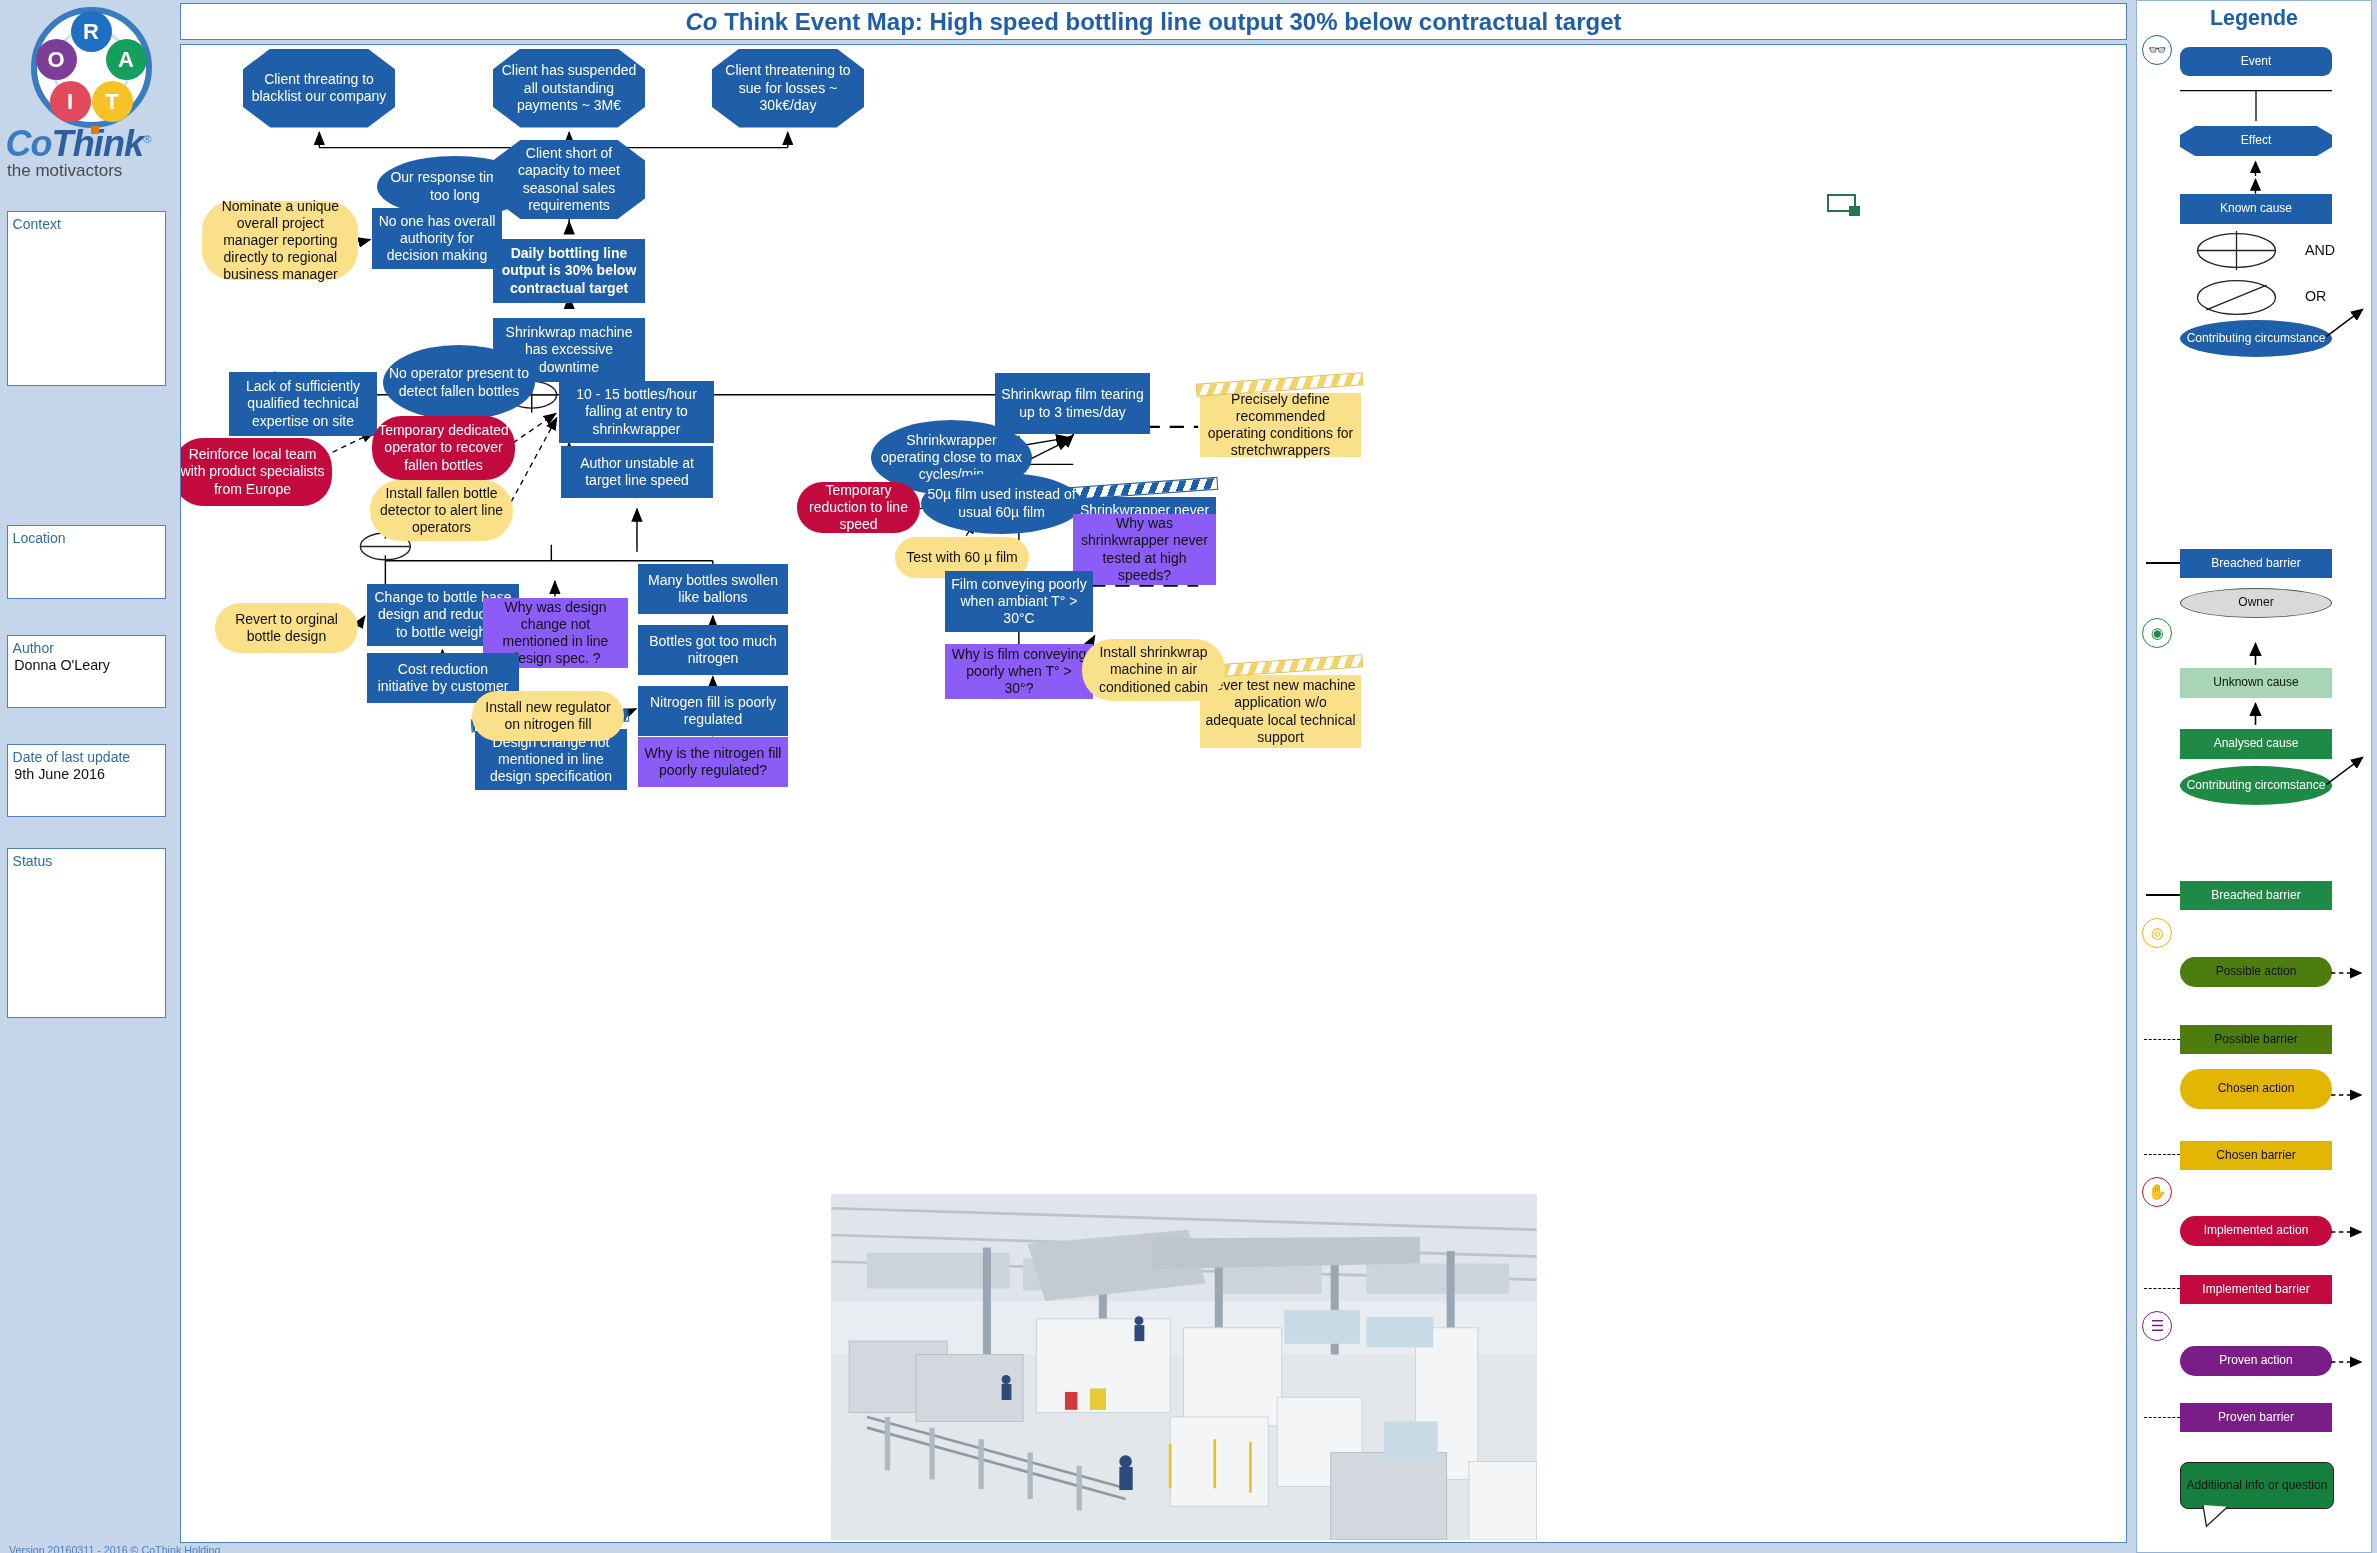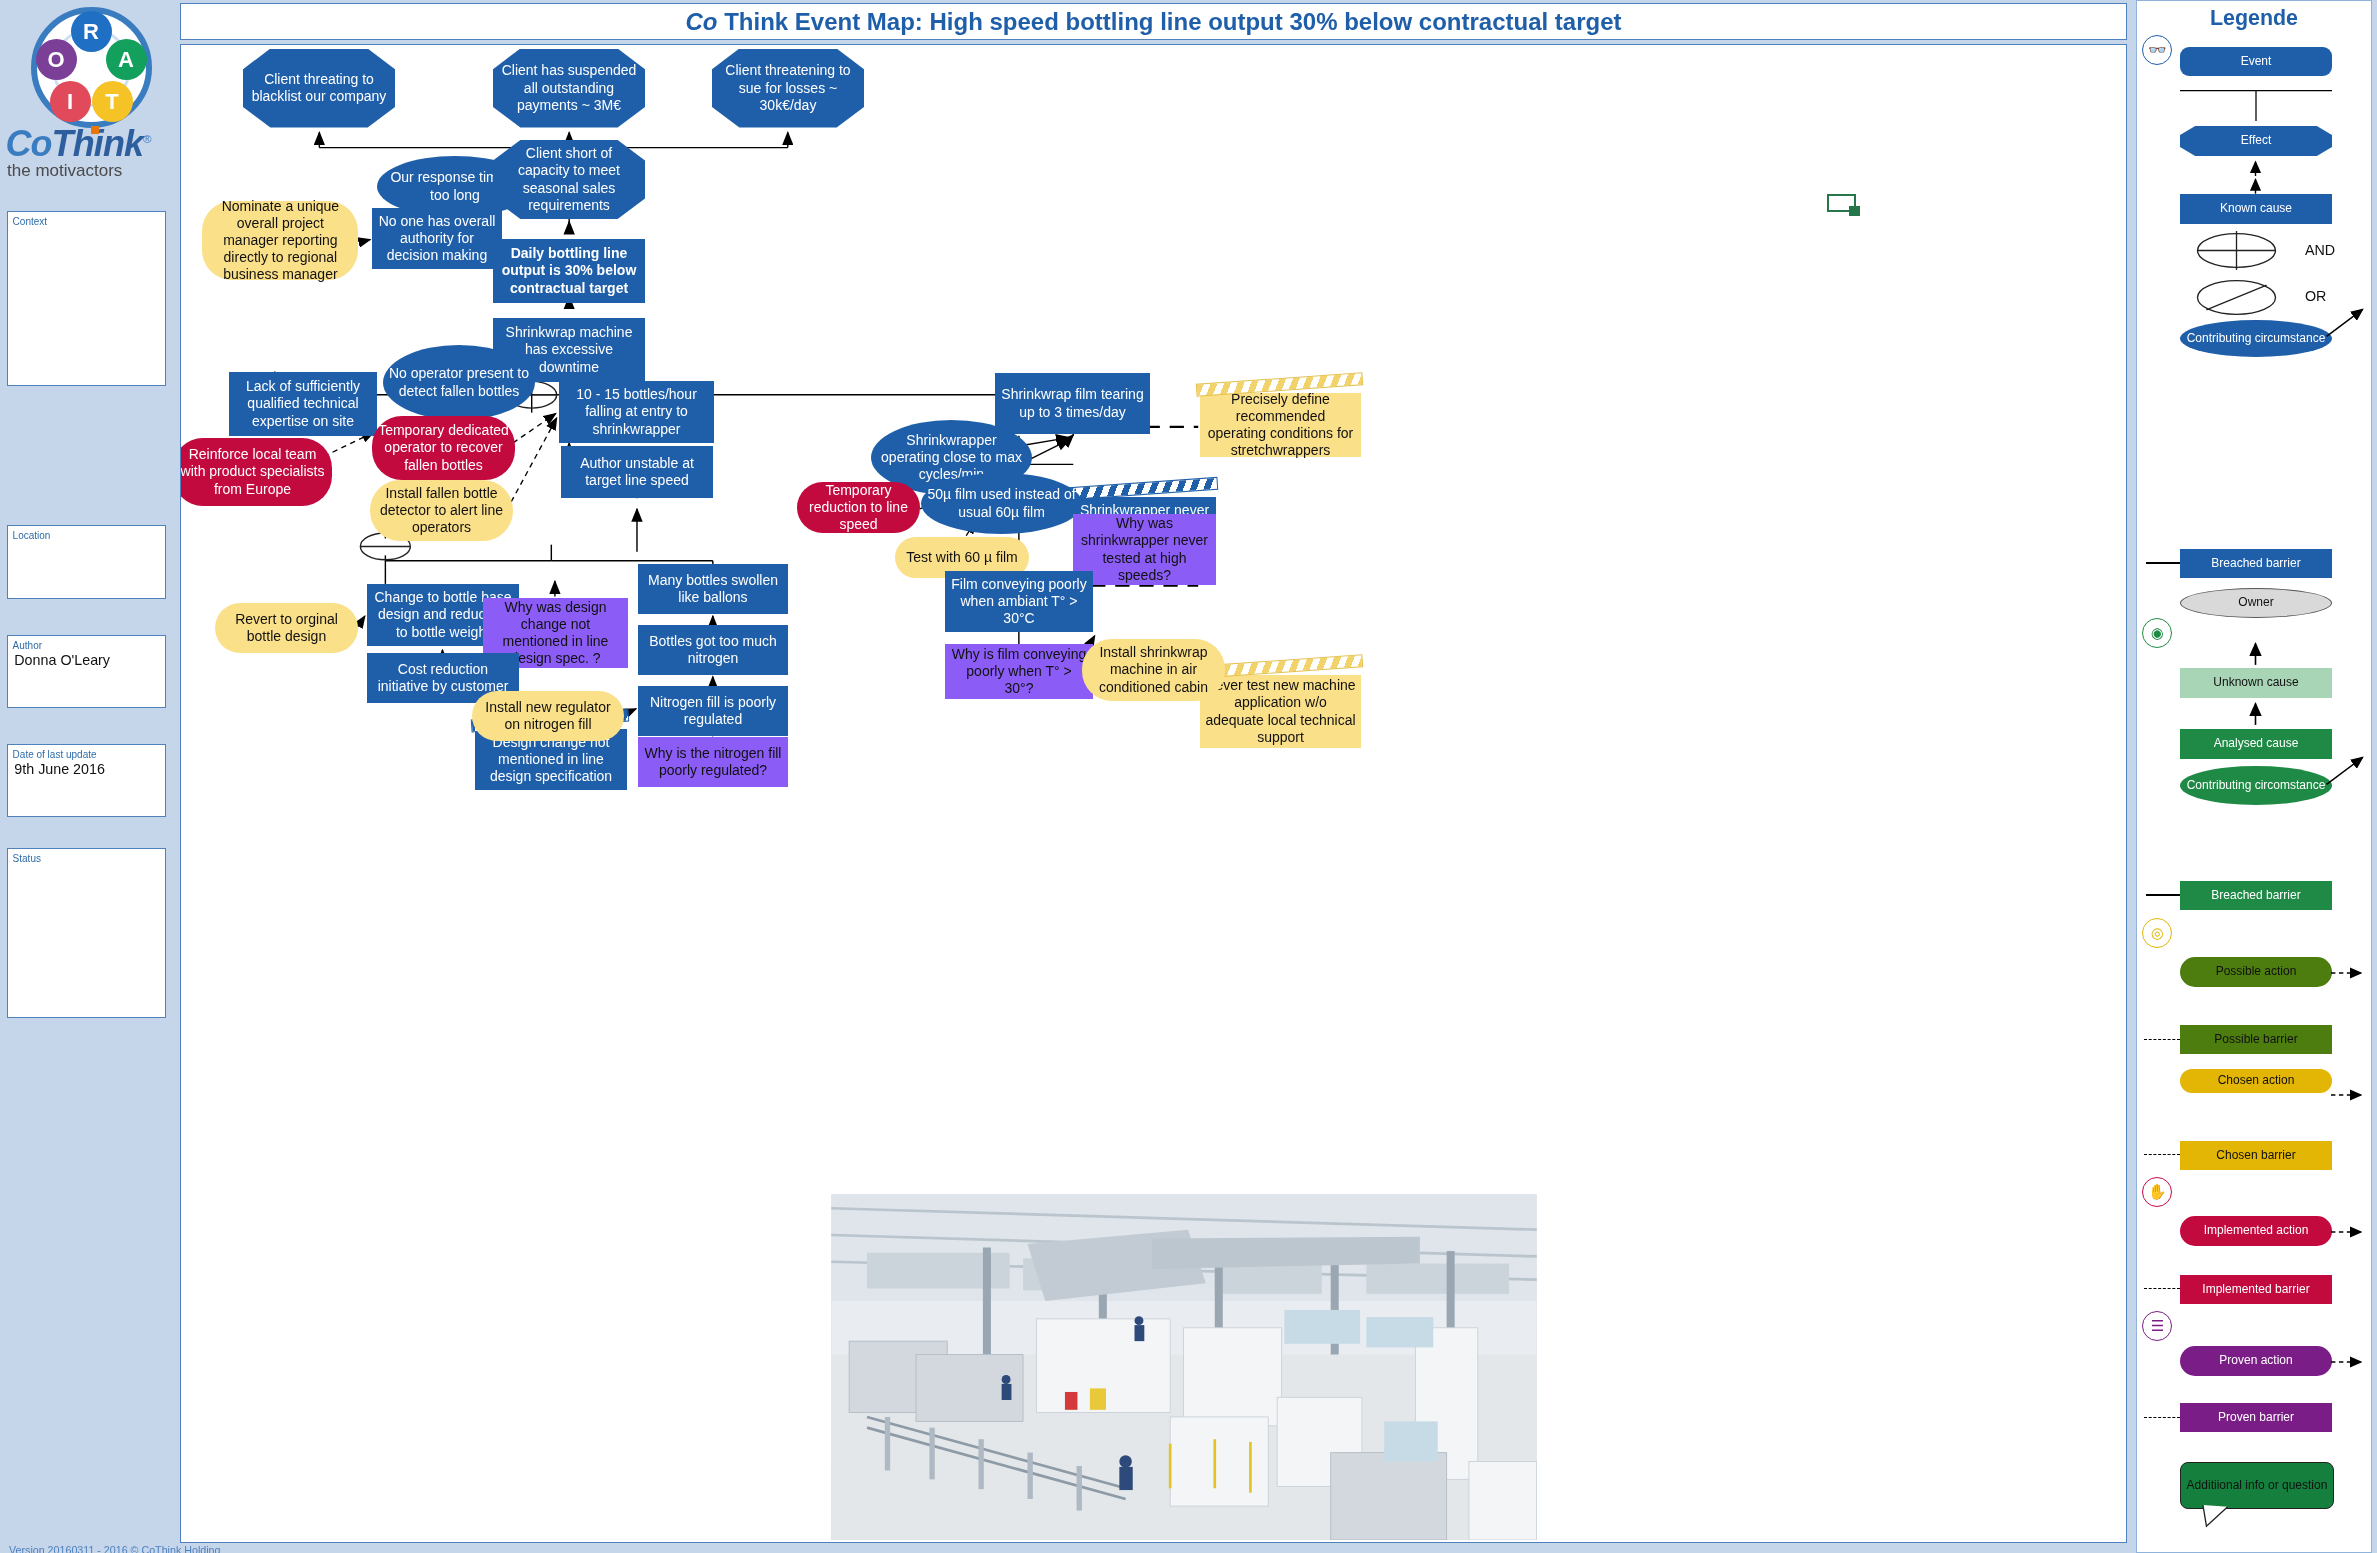--- a/index.html
+++ b/index.html
@@ -24,21 +24,21 @@
   .bub.t{background:#f5c326;left:79px;top:76px;color:#fff;}
   .bub.i{background:#e04a5a;left:37px;top:76px;}
   .bub.o{background:#7b3f98;left:23px;top:34px;}
   #cothink{position:absolute;left:5.4px;top:123px;font-size:36px;font-weight:bold;font-style:italic;
     color:#3a7cc0;letter-spacing:-0.9px;}
   #cothink .k{color:#2d5f9e;}
   #cothink .reg{font-size:11.6px;vertical-align:super;font-style:normal;font-weight:normal;}
   #cothink .dot{position:absolute;left:86px;top:2.7px;width:8px;height:8px;background:#e8770b;}
   #motiv{position:absolute;left:7.1px;top:161px;font-size:17px;color:#4a4a4a;}
   .panel{position:absolute;left:7.1px;width:159px;background:#fff;border:0.9px solid #4f81bd;box-sizing:border-box;}
-  .panel-label{font-size:10px;color:#2e6ca8;padding:3.6px 4.5px 0.9px 4.5px;}
+  .panel-label{font-size:14px;color:#2e6ca8;padding:3.6px 4.5px 0.9px 4.5px;}
   .panel-body{font-size:14.3px;color:#111;padding:0.9px 6.2px 5.4px 6.2px;line-height:1.18;}
   #p-context{top:211px;height:175px;}
   #p-location{top:525px;height:74px;}
   #p-author{top:635px;height:73px;}
   #p-date{top:744px;height:73px;}
   #p-status{top:848px;height:170px;}
   #footer{position:absolute;left:9px;bottom:-2.7px;font-size:10.7px;color:#4f81bd;white-space:nowrap;}
   
   #titlebar{position:absolute;left:180px;top:2.7px;width:1947px;height:37px;background:#fff;
     border:0.9px solid #4f81bd;box-sizing:border-box;}
@@ -491,21 +491,21 @@
 
   <div class="lg-icon" style="top:917px;border:1.8px solid #e3b505;color:#e3b505;">◎</div>
   <div class="lg lg-yellow-l lg-pill" style="top:956px;height:30px;">Possible action</div>
   <svg style="position:absolute;left:194px;top:963px;" width="37" height="18" viewBox="0 0 42 20">
     <line x1="0" y1="10" x2="34" y2="10" stroke="#000" stroke-width="1.6" stroke-dasharray="5,4" marker-end="url(#la)"></line>
   </svg>
 
   <div class="lg lg-yellow-l" style="top:1024px;height:28.5px;">Possible barrier</div>
   <div style="position:absolute;left:7.1px;top:1038px;width:36px;height:0;border-top:1.8px dashed #000;"></div>
 
-  <div class="lg lg-yellow-d lg-pill" style="top:1068px;height:24px;">Chosen action</div>
+  <div class="lg lg-yellow-d lg-pill" style="top:1068px;height:40px;">Chosen action</div>
   <svg style="position:absolute;left:194px;top:1085px;" width="37" height="18" viewBox="0 0 42 20">
     <line x1="0" y1="10" x2="34" y2="10" stroke="#000" stroke-width="1.6" stroke-dasharray="5,4" marker-end="url(#la)"></line>
   </svg>
 
   <div class="lg lg-yellow-d" style="top:1140px;height:28.5px;">Chosen barrier</div>
   <div style="position:absolute;left:7.1px;top:1153px;width:36px;height:0;border-top:1.8px dashed #000;"></div>
 
   <div class="lg-icon" style="top:1176px;border:1.8px solid #c20a3f;color:#c20a3f;">✋</div>
   <div class="lg lg-red lg-pill" style="top:1215px;height:30px;">Implemented action</div>
   <svg style="position:absolute;left:194px;top:1222px;" width="37" height="18" viewBox="0 0 42 20">

